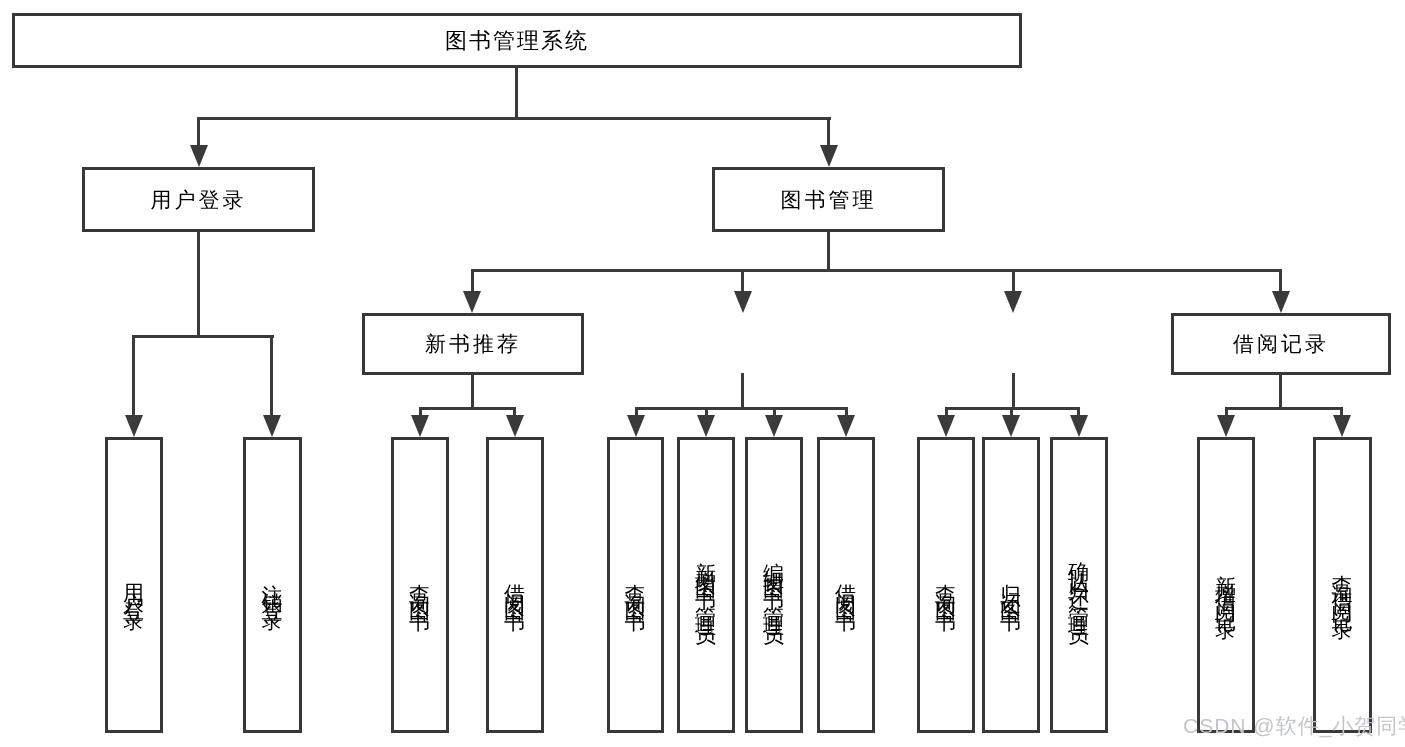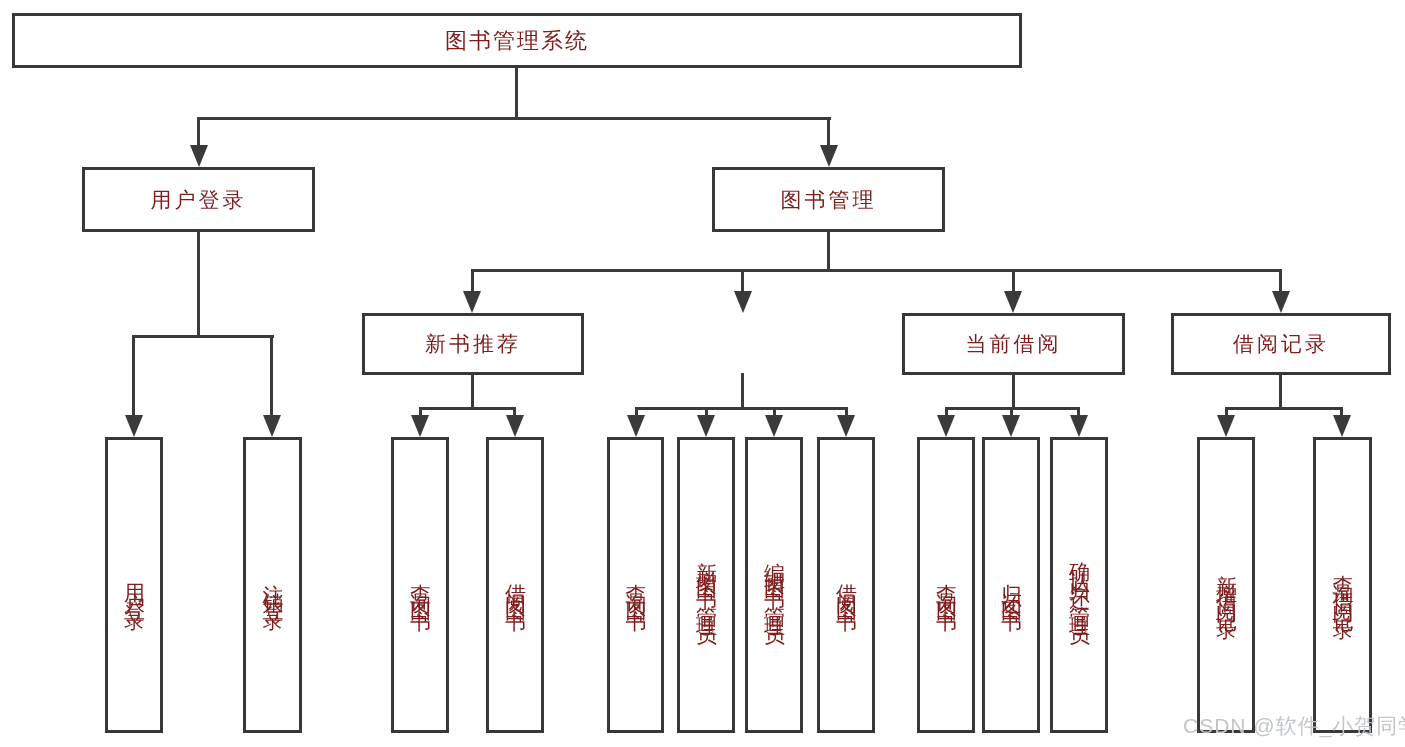--- a/index.html
+++ b/index.html
@@ -14,23 +14,22 @@
   .box{
     position:absolute;
     box-sizing:border-box;
     border:3px solid #383838;
     background:#ffffff;
     display:flex;align-items:center;justify-content:center;
   }
   .lbl{
     font-size:21px;
     letter-spacing:3px;
-    color:#7f1d1d;
+    color:#000000;
     white-space:nowrap;
-    font-family:Liberation Serif, serif;
   }
   .root .lbl{font-size:22px;letter-spacing:2px;}
   .leaf .lbl{
     writing-mode:vertical-lr;
     text-orientation:mixed;
     letter-spacing:9px;
     line-height:1;
     font-size:21px;
   }
   .vline{position:absolute;width:3px;background:#3a3a3a;}
@@ -62,23 +61,20 @@
 
   <div class="box" style="left:82px;top:167px;width:233px;height:65px;">
     <span class="lbl">用户登录</span>
   </div>
   <div class="box" style="left:712px;top:167px;width:233px;height:65px;">
     <span class="lbl">图书管理</span>
   </div>
 
   <div class="box" style="left:362px;top:313px;width:222px;height:62px;">
     <span class="lbl">新书推荐</span>
-  </div>
-  <div class="box" style="left:902px;top:313px;width:223px;height:62px;">
-    <span class="lbl">当前借阅</span>
   </div>
   <div class="box" style="left:1171px;top:313px;width:220px;height:62px;text-align:right;">
     <span class="lbl">借阅记录</span>
   </div>
 
   <div class="box leaf" style="left:105px;top:437px;width:58px;height:296px;">
     <span class="lbl">用户登录</span>
   </div>
   <div class="box leaf" style="left:243px;top:437px;width:59px;height:296px;">
     <span class="lbl">注销登录</span>

